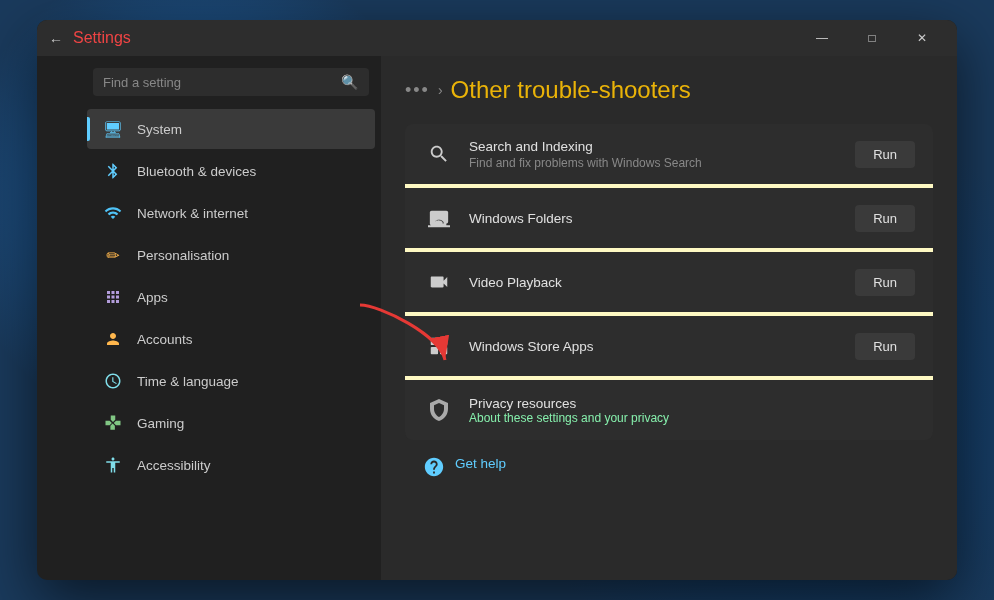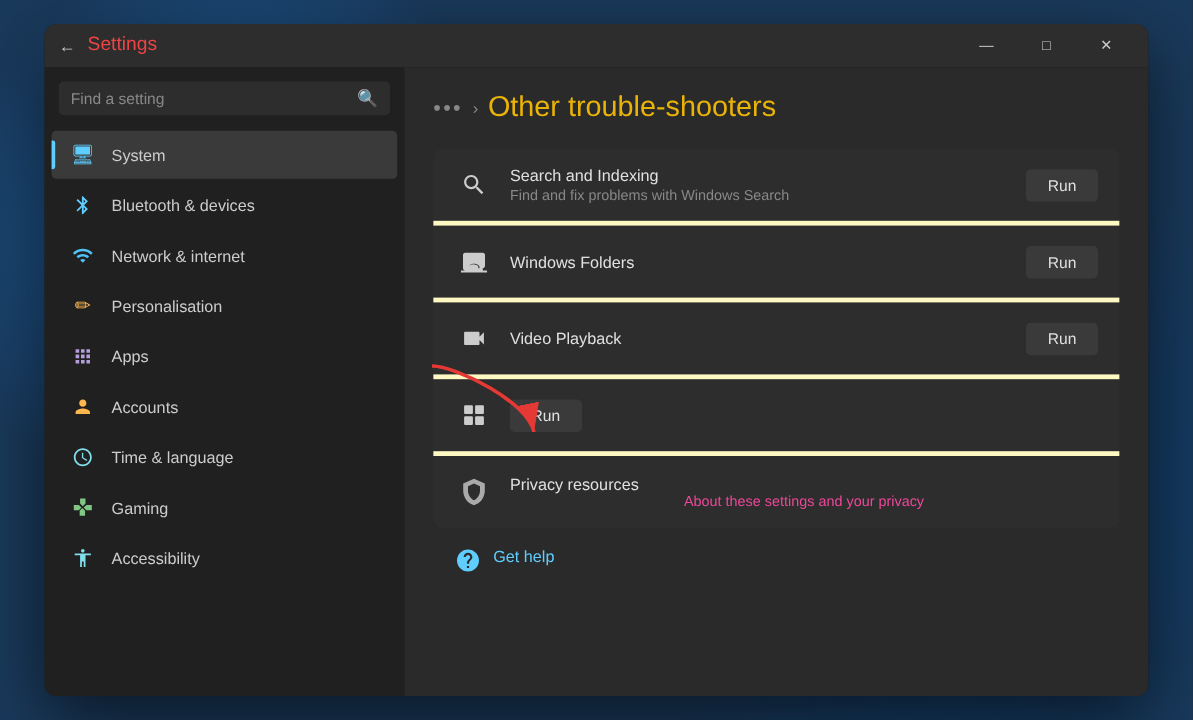--- a/index.html
+++ b/index.html
@@ -92,20 +92,21 @@
 
     
     .sidebar {
       width: 300px;
       background: #202020;
       display: flex;
       flex-direction: column;
       padding: 12px 0;
       flex-shrink: 0;
       overflow-y: auto;
+      margin-left: 44px;
     }
     .search-bar {
       margin: 0 12px 12px 12px;
       display: flex;
       align-items: center;
       background: #2d2d2d;
       border-radius: 4px;
       padding: 6px 10px;
       gap: 8px;
     }
@@ -229,25 +230,24 @@
       color: #e0e0e0;
       font-size: 13.5px;
       font-weight: 500;
     }
     .item-desc {
       color: #888;
       font-size: 12px;
       margin-top: 2px;
     }
     .item-link {
-      color: #ec4899;
+      color: #86efac;
       font-size: 12px;
       text-decoration: none;
       cursor: pointer;
-      text-align: center;
     }
 
     .run-btn {
       background: #3a3a3a;
       color: #e0e0e0;
       border: none;
       border-radius: 4px;
       padding: 6px 18px;
       font-size: 13px;
       cursor: pointer;
@@ -431,20 +431,23 @@
 
         <div class="troubleshooter-item">
           <div class="item-icon">
             <svg width="22" height="22" viewBox="0 0 24 24" fill="#ccc">
                 <rect x="3" y="3" width="8" height="8" rx="1"></rect>
                 <rect x="13" y="3" width="8" height="8" rx="1"></rect>
                 <rect x="3" y="13" width="8" height="8" rx="1"></rect>
                 <rect x="13" y="13" width="8" height="8" rx="1"></rect>
               </svg>
           </div>
+          <div class="item-text">
+            <div class="item-title">Windows Store Apps</div>
+          </div>
           <button class="run-btn">Run</button>
         </div>
 
         <div class="troubleshooter-item">
           <div class="item-icon">
             <svg width="24" height="24" viewBox="0 0 24 24" fill="#aaa">
                 <path d="M12 1L3 5v6c0 5.55 3.84 10.74 9 12 5.16-1.26 9-6.45 9-12V5l-9-4zm0 4l5 2.18V11c0 3.5-2.33 6.79-5 7.93-2.67-1.14-5-4.43-5-7.93V7.18L12 5z"></path>
               </svg>
           </div>
           <div class="item-text">

